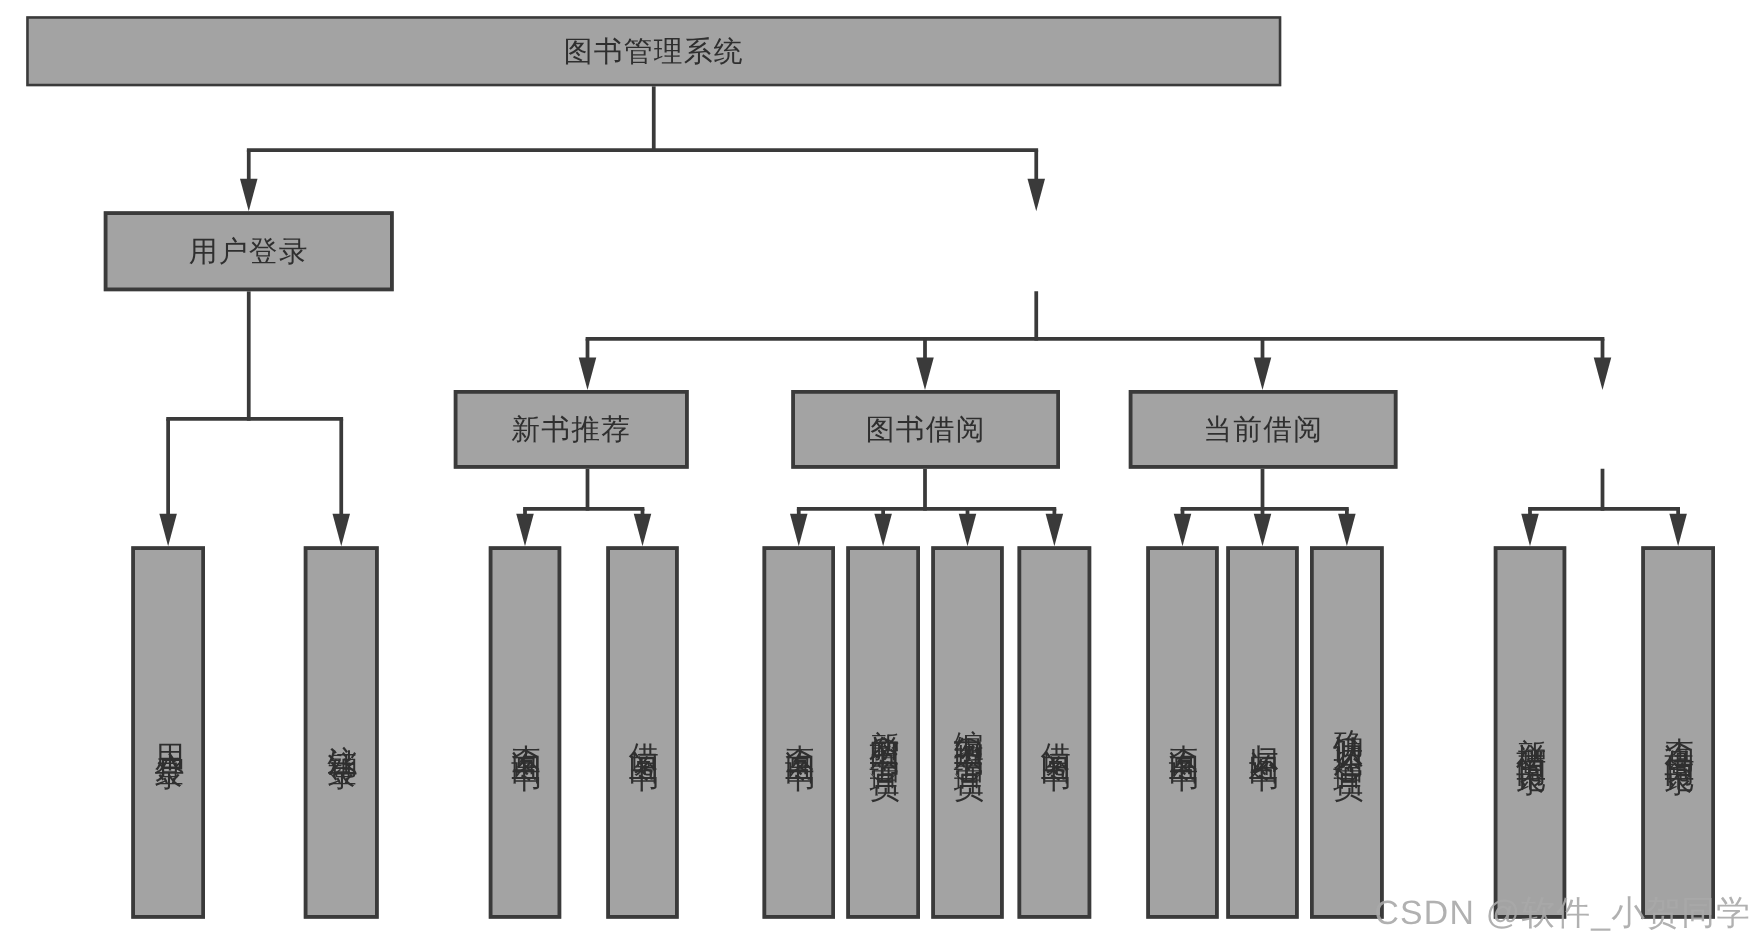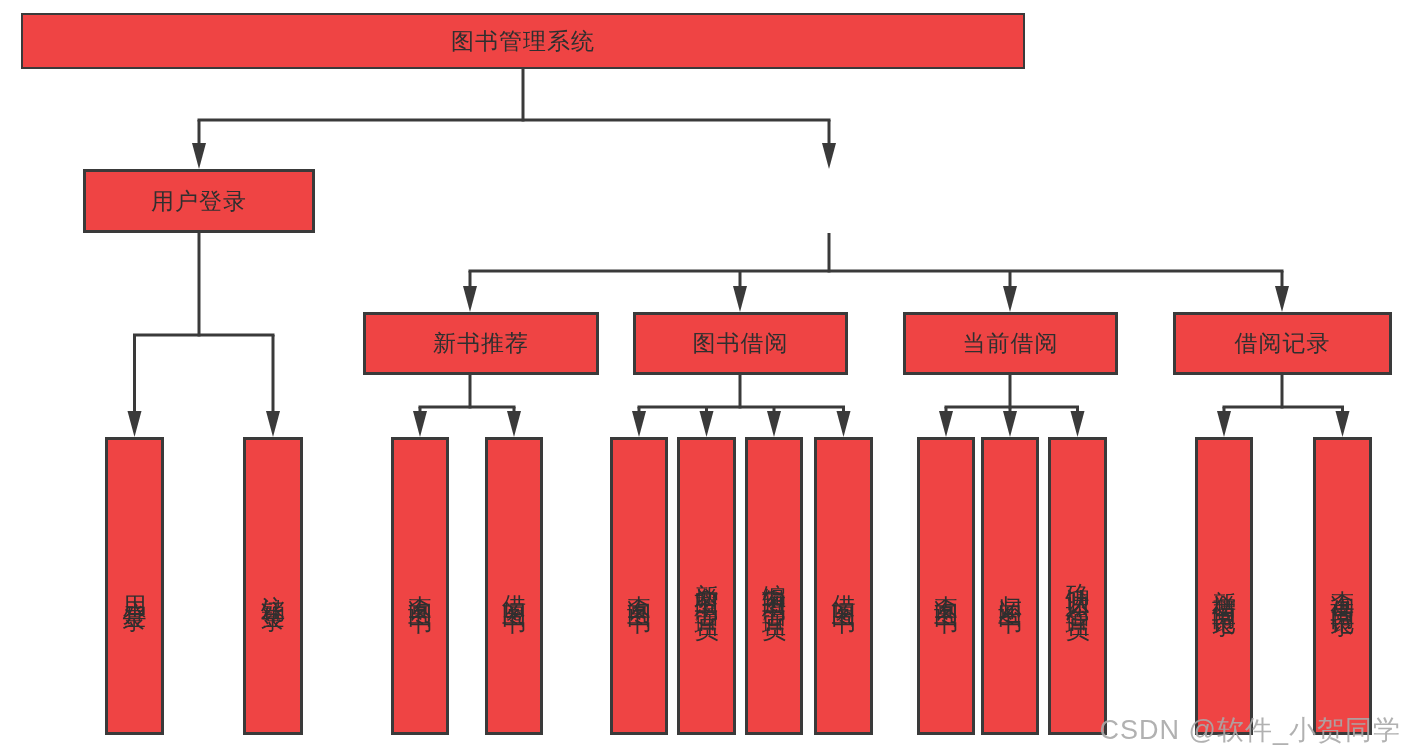--- a/index.html
+++ b/index.html
@@ -13,21 +13,21 @@
   }
   .connectors {
     position: absolute;
     left: 0; top: 0;
     width: 1405px; height: 747px;
   }
   .node {
     position: absolute;
     box-sizing: border-box;
     border: 3px solid #3a3a3a;
-    background: #ef4444;
+    background: #a3a3a3;
     display: flex;
     align-items: center;
     justify-content: center;
     color: #2f2f2f;
   }
   .node.h span {
     font-size: 23px;
     letter-spacing: 1px;
     white-space: nowrap;
     color: #2f2f2f;
@@ -138,32 +138,29 @@
   </svg>
 
   <div class="node h root" style="left:21px;top:13px;width:1004px;height:56px">
     <span>图书管理系统</span>
   </div>
 
   <div class="node h" style="left:83px;top:169px;width:232px;height:64px">
     <span>用户登录</span>
   </div>
 
-  <div class="node h" style="left:363px;top:312px;width:236px;height:63px">
+  <div class="node h" style="left:363px;top:312px;width:188px;height:63px">
     <span>新书推荐</span>
   </div>
   <div class="node h" style="left:903px;top:312px;width:215px;height:63px">
     <span>当前借阅</span>
   </div>
   <div class="node h" style="left:633px;top:312px;width:215px;height:63px">
     <span>图书借阅</span>
   </div>
-  <div class="node h" style="left:1173px;top:312px;width:219px;height:63px">
-    <span>借阅记录</span>
-  </div>
 
   <div class="node v" style="left:105px;top:437px;width:59px;height:298px">
     <span>用户登录</span>
   </div>
   <div class="node v" style="left:243px;top:437px;width:60px;height:298px">
     <span>注销登录</span>
   </div>
 
   <div class="node v" style="left:391px;top:437px;width:58px;height:298px">
     <span>查询图书</span>

